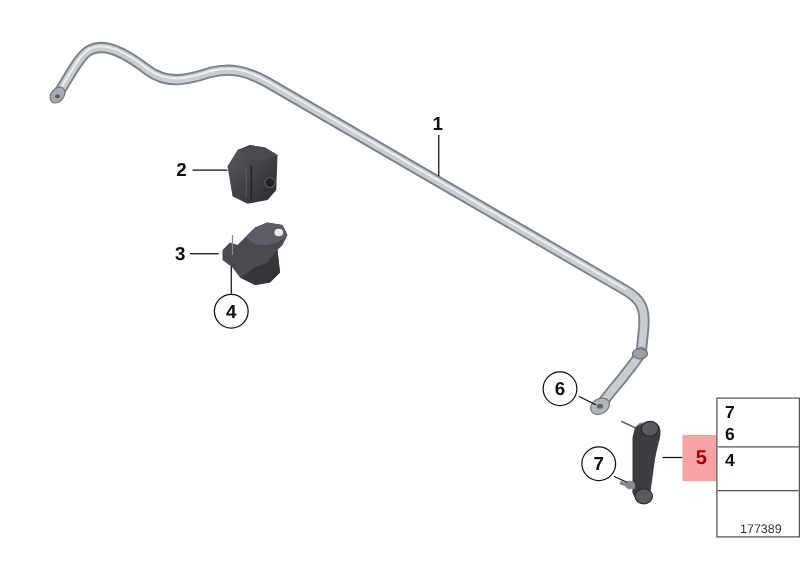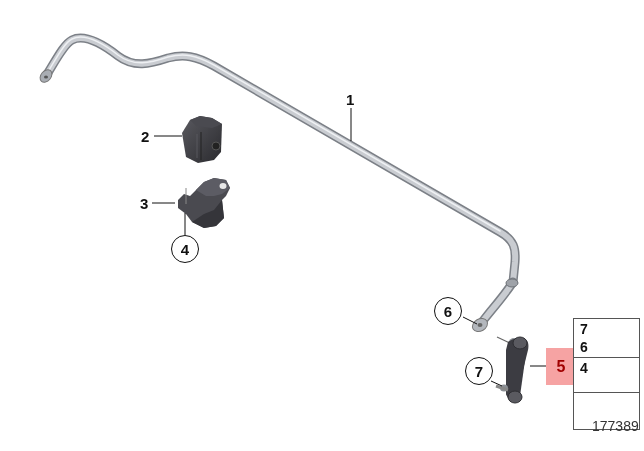--- a/index.html
+++ b/index.html
@@ -10,21 +10,21 @@
   .circle-label { position: absolute; width: 28px; height: 28px; border: 1.5px solid #111;
                   border-radius: 50%; background: #fff; display: flex; align-items: center;
                   justify-content: center; font-weight: bold; font-size: 15px; color: #111; box-sizing: border-box; }
   .highlight { position: absolute; background: #f6a3a3; display: flex; align-items: center;
                justify-content: center; }
   .highlight span { font-weight: bold; font-size: 16px; color: #a00000; }
   .legend-box { position: absolute; left: 573px; top: 318px; width: 67px; height: 112px;
                 border: 1px solid #555; box-sizing: border-box; background: #fff; }
   .legend-cell { position: absolute; left: 0; width: 65px; border-bottom: 1px solid #555; box-sizing: border-box; }
   .legend-num { position: absolute; font-weight: bold; font-size: 14px; color: #111; line-height: 1; }
-  .diagram-id { position: absolute; left: 592px; top: 418px; font-size: 14px; color: #333; }
+  .diagram-id { position: absolute; left: 592px; top: 418px; font-size: 10px; color: #333; }
 </style>
 </head>
 <body>
 
 <div class="canvas">
   <svg width="644" height="451" viewBox="0 0 644 451">
     <defs>
       <linearGradient id="metal" x1="0" y1="0" x2="0" y2="1">
         <stop offset="0" stop-color="#e2e4e8"></stop>
         <stop offset="0.5" stop-color="#b9bdc3"></stop>

